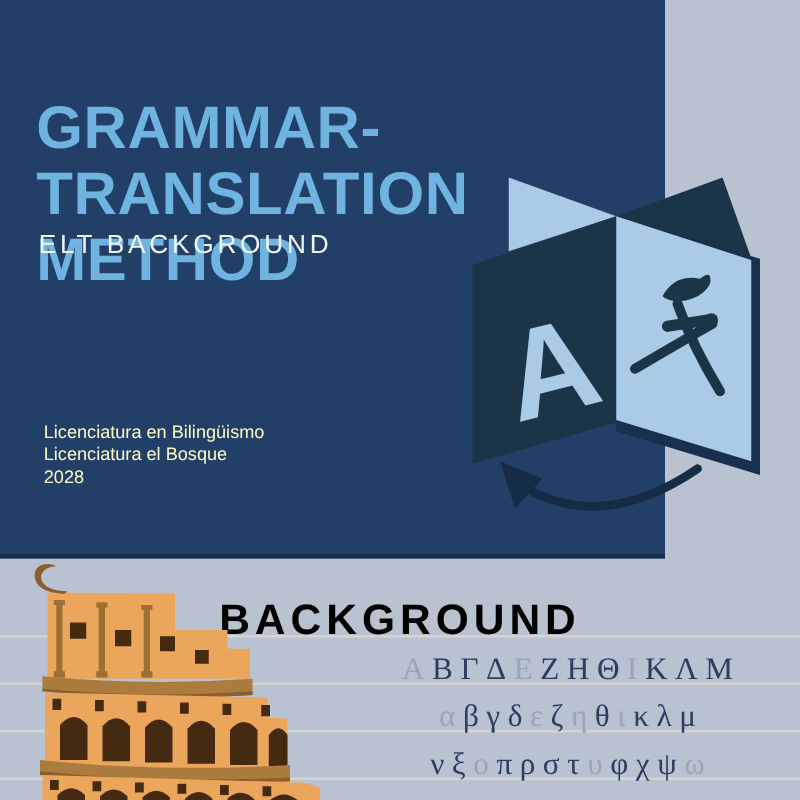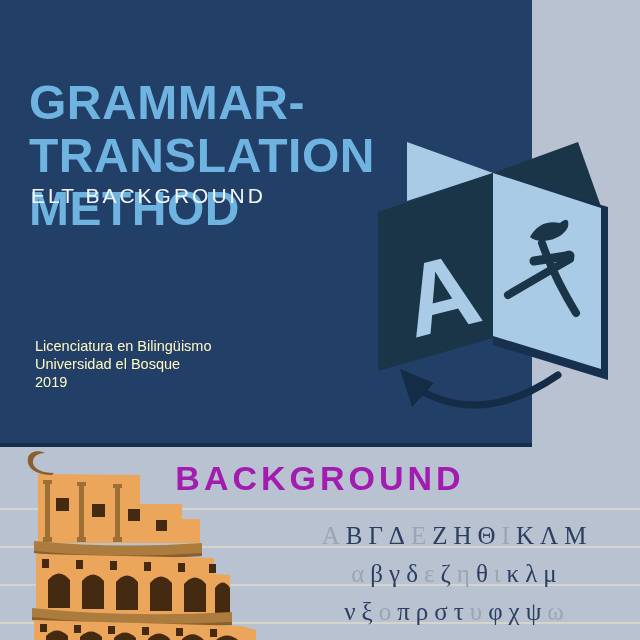--- a/index.html
+++ b/index.html
@@ -30,22 +30,22 @@
   
   .section{
     position:absolute;left:0;top:447px;width:640px;height:193px;
     background:#b8c2d1;
   }
   .rule{
     position:absolute;left:0;right:0;height:2px;
     background:rgba(228,223,201,.65);
   }
   .section-heading{
-    position:absolute;left:150px;top:12px;width:340px;text-align:center;
-    color:#a21caf;font-size:34px;font-weight:bold;letter-spacing:4px;
+    position:absolute;left:150px;top:30px;width:340px;text-align:center;
+    color:#000000;font-size:34px;font-weight:bold;letter-spacing:4px;
   }
   .greek-block{
     position:absolute;left:268px;top:72px;width:372px;text-align:center;
     font-family:"Liberation Serif",serif;
   }
   .greek-row{height:38px;font-size:25px;line-height:34px;white-space:nowrap;}
   .gk{color:#2c3e60;margin:0 3px;}
   .gk.muted{color:#9aa6b4;}
   .colosseum{position:absolute;left:18px;top:1px;}
 </style>
@@ -58,22 +58,22 @@
 
     <div class="title">
       <div>GRAMMAR-TRANSLATION</div>
       <div>METHOD</div>
     </div>
 
     <div class="subtitle">ELT BACKGROUND</div>
 
     <div class="credit">
       <div>Licenciatura en Bilingüismo</div>
-      <div>Universidad el Bosque</div>
-      <div>2019</div>
+      <div>Licenciatura el Bosque</div>
+      <div>2028</div>
     </div>
 
     <svg class="translate-icon" width="236" height="290" viewBox="0 0 236 290">
 
       <polygon points="121,38 206,7 232,80" fill="#1b3548"></polygon>
 
       <polygon points="35,7 121,38 35,66" fill="#a9cbe5"></polygon>
 
       <polygon points="121,38 236,72 236,245 121,210" fill="#16304d"></polygon>
 

